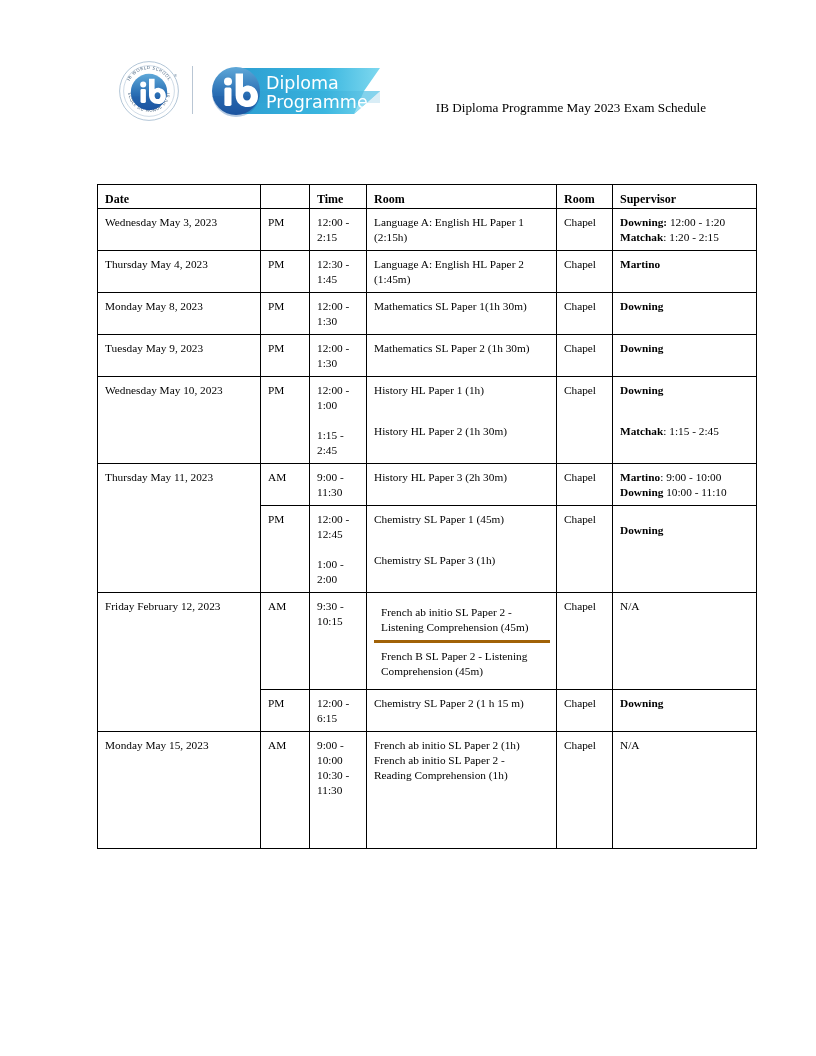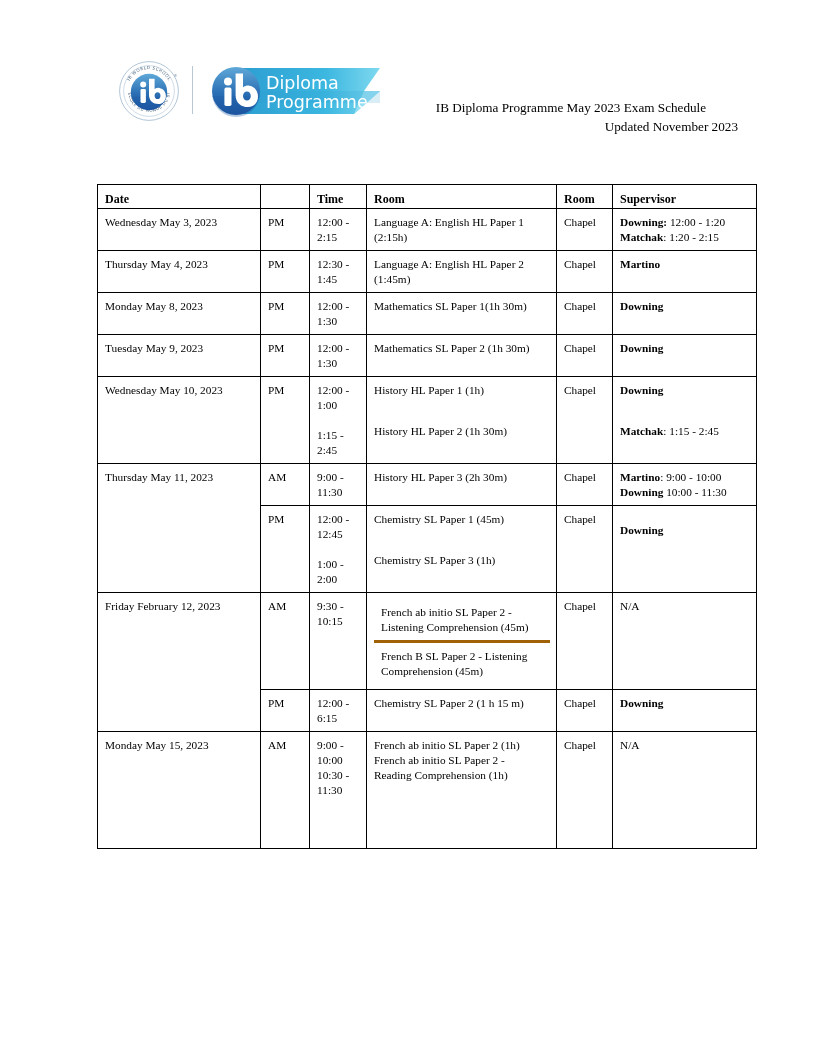--- a/index.html
+++ b/index.html
@@ -203,21 +203,20 @@
         <circle cx="24" cy="23.5" r="4.0" fill="#ffffff"></circle>
         <rect x="20.4" y="29.6" width="7.1" height="18.4" rx="1.8" fill="#ffffff"></rect>
         <path d="M 31.6,15.6 h 7.4 v 13.6 c 2.0,-1.4 4.3,-1.9 6.5,-1.5 5.3,0.9 8.5,5.4 8.5,10.7 0,6.1 -4.1,10.7 -10.1,10.7 -6.5,0 -12.3,-4.2 -12.3,-11.9 z m 7.4,22.3 c 0,2.7 1.7,4.5 4.0,4.5 2.2,0 3.8,-1.8 3.8,-4.5 0,-2.7 -1.6,-4.5 -3.8,-4.5 -2.3,0 -4.0,1.8 -4.0,4.5 z" fill="#ffffff"></path>
         <text x="62" y="31" font-family="DejaVu Sans, sans-serif" font-size="17.5" fill="#ffffff">Diploma</text>
         <text x="62" y="50" font-family="DejaVu Sans, sans-serif" font-size="17.5" fill="#ffffff">Programme</text>
       </svg>
     </div>
 
     <div class="title-block">
       <div class="subtitle-1">IB Diploma Programme May 2023 Exam Schedule</div>
-      <div class="subtitle-2">Updated November 2023</div>
     </div>
   </div>
 
   <div class="sched-wrap">
     <table class="sched">
       <colgroup>
         <col class="c-date">
           <col class="c-ampm">
           <col class="c-time">
         <col class="c-exam">
@@ -307,21 +306,21 @@
         </tr>
 
         <tr>
           <td rowspan="2">Thursday May 11, 2023</td>
           <td>AM</td>
           <td>9:00 - 11:30</td>
           <td>History HL Paper 3 (2h 30m)</td>
           <td>Chapel</td>
           <td>
             <div><span class="bold">Martino</span><span>: 9:00 - 10:00</span></div>
-            <div><span class="bold">Downing</span><span> 10:00 - 11:30</span></div>
+            <div><span class="bold">Downing</span><span> 10:00 - 11:10</span></div>
           </td>
         </tr>
 
         <tr>
           <td>PM</td>
           <td>
             <div>12:00 - 12:45</div>
             <span class="gap-line"></span>
             <div>1:00 - 2:00</div>
           </td>

